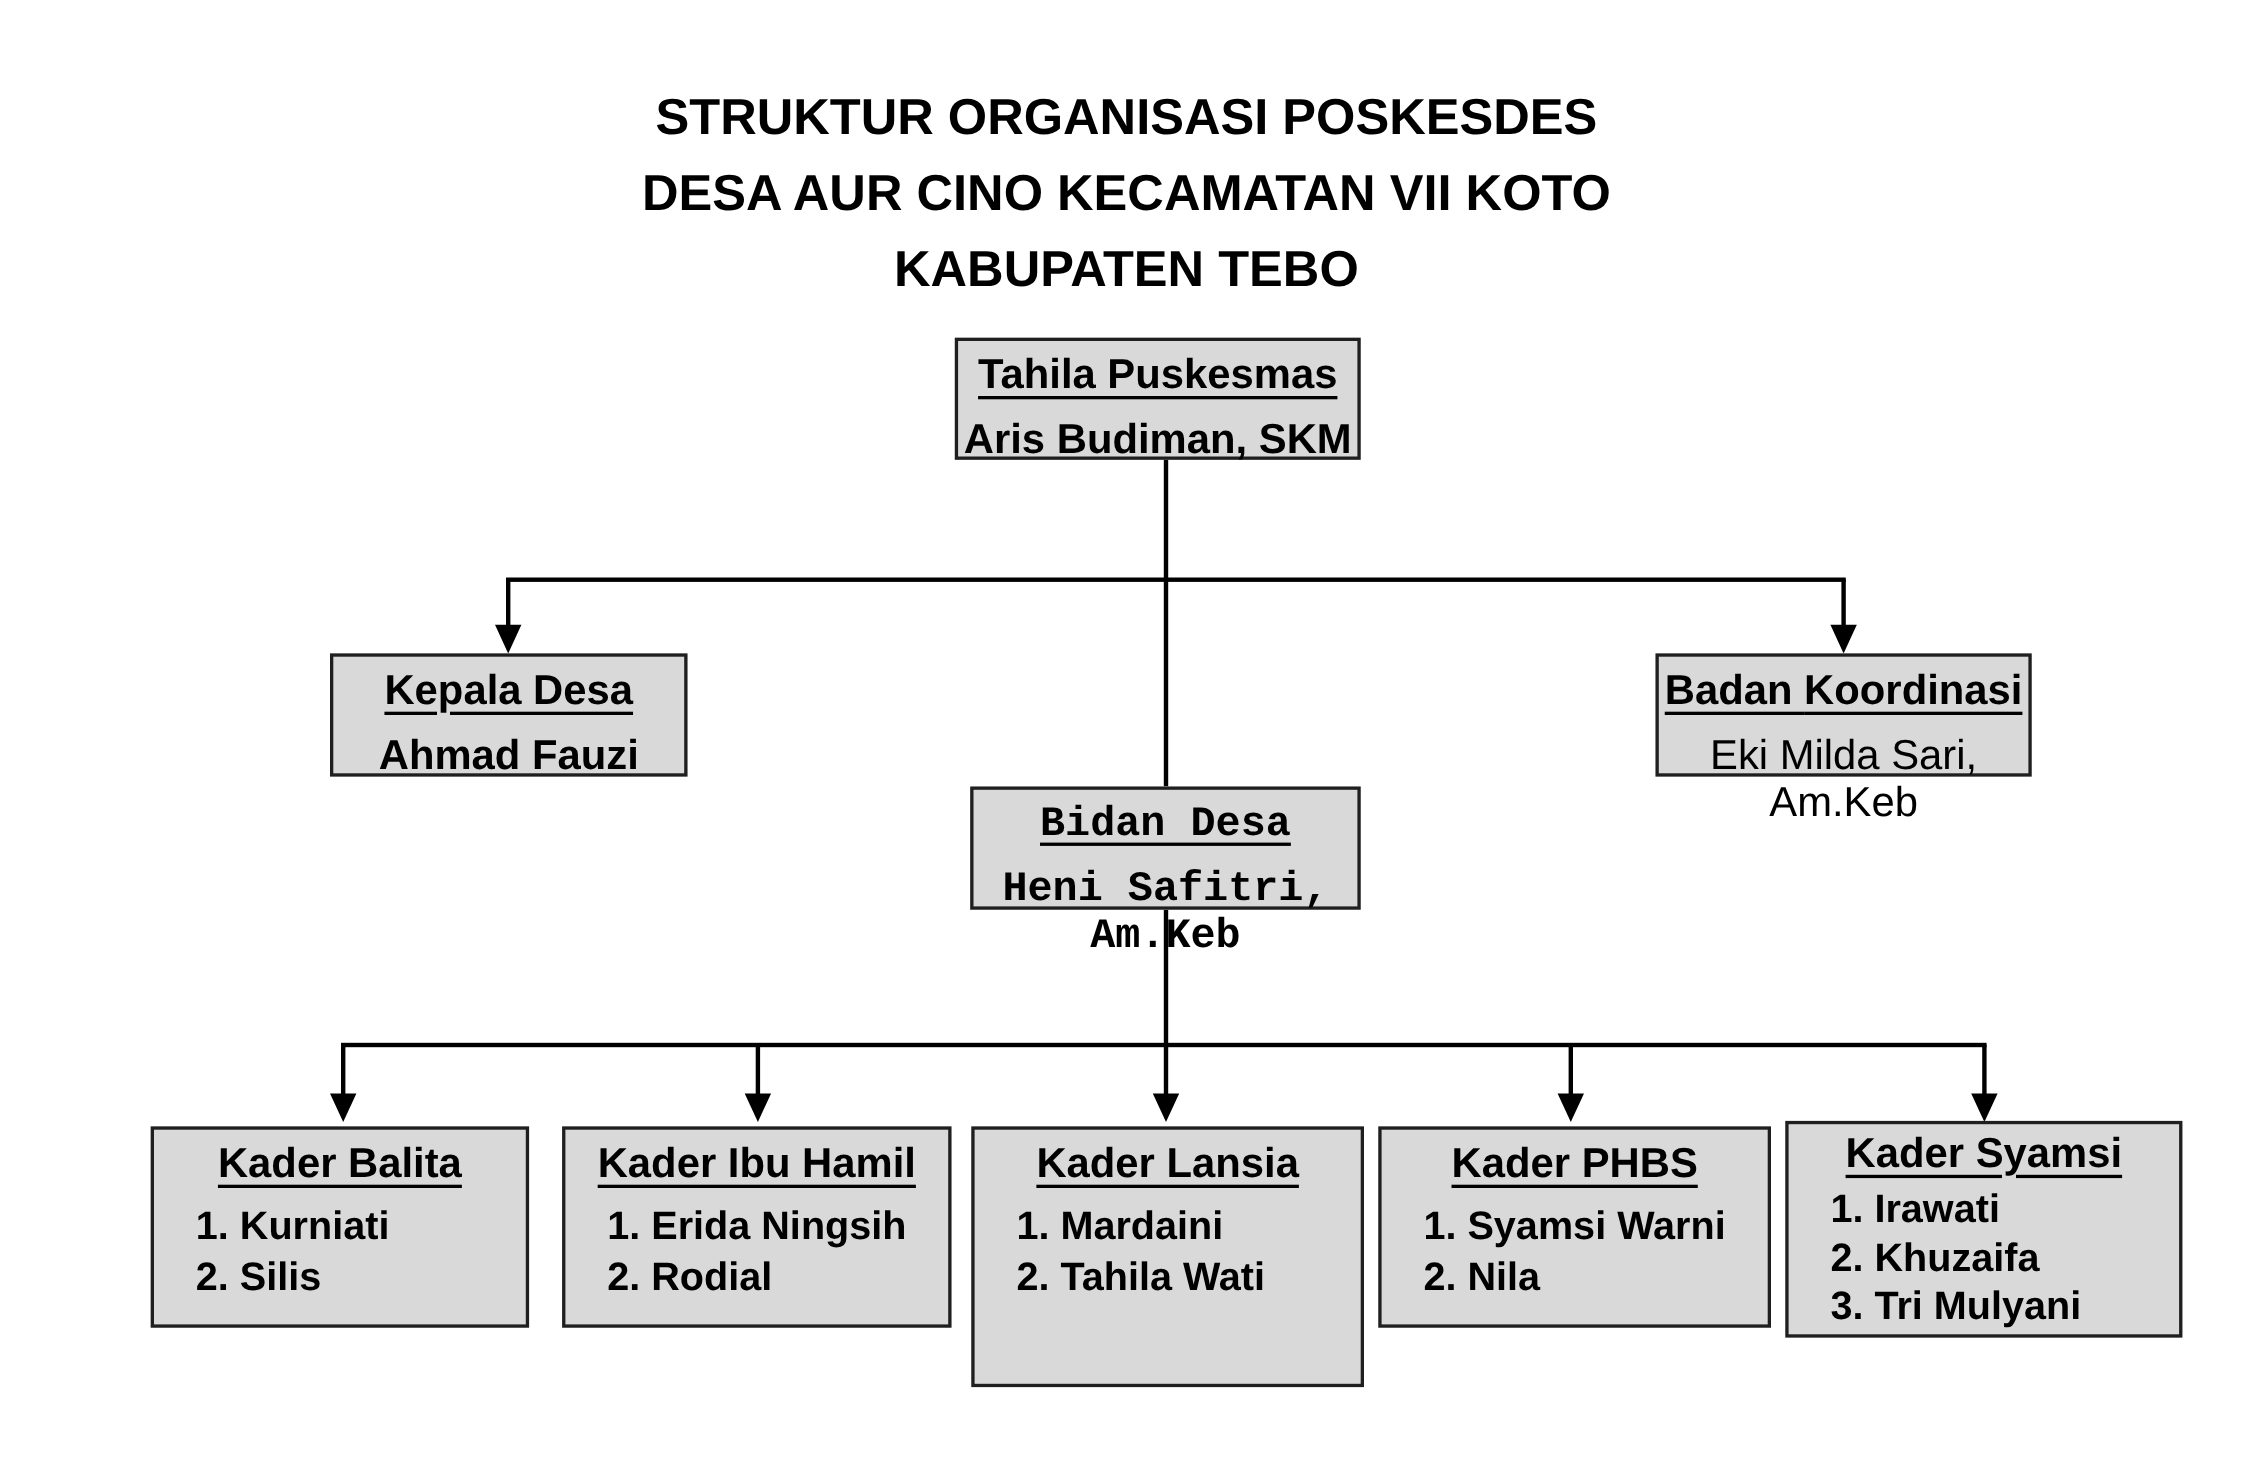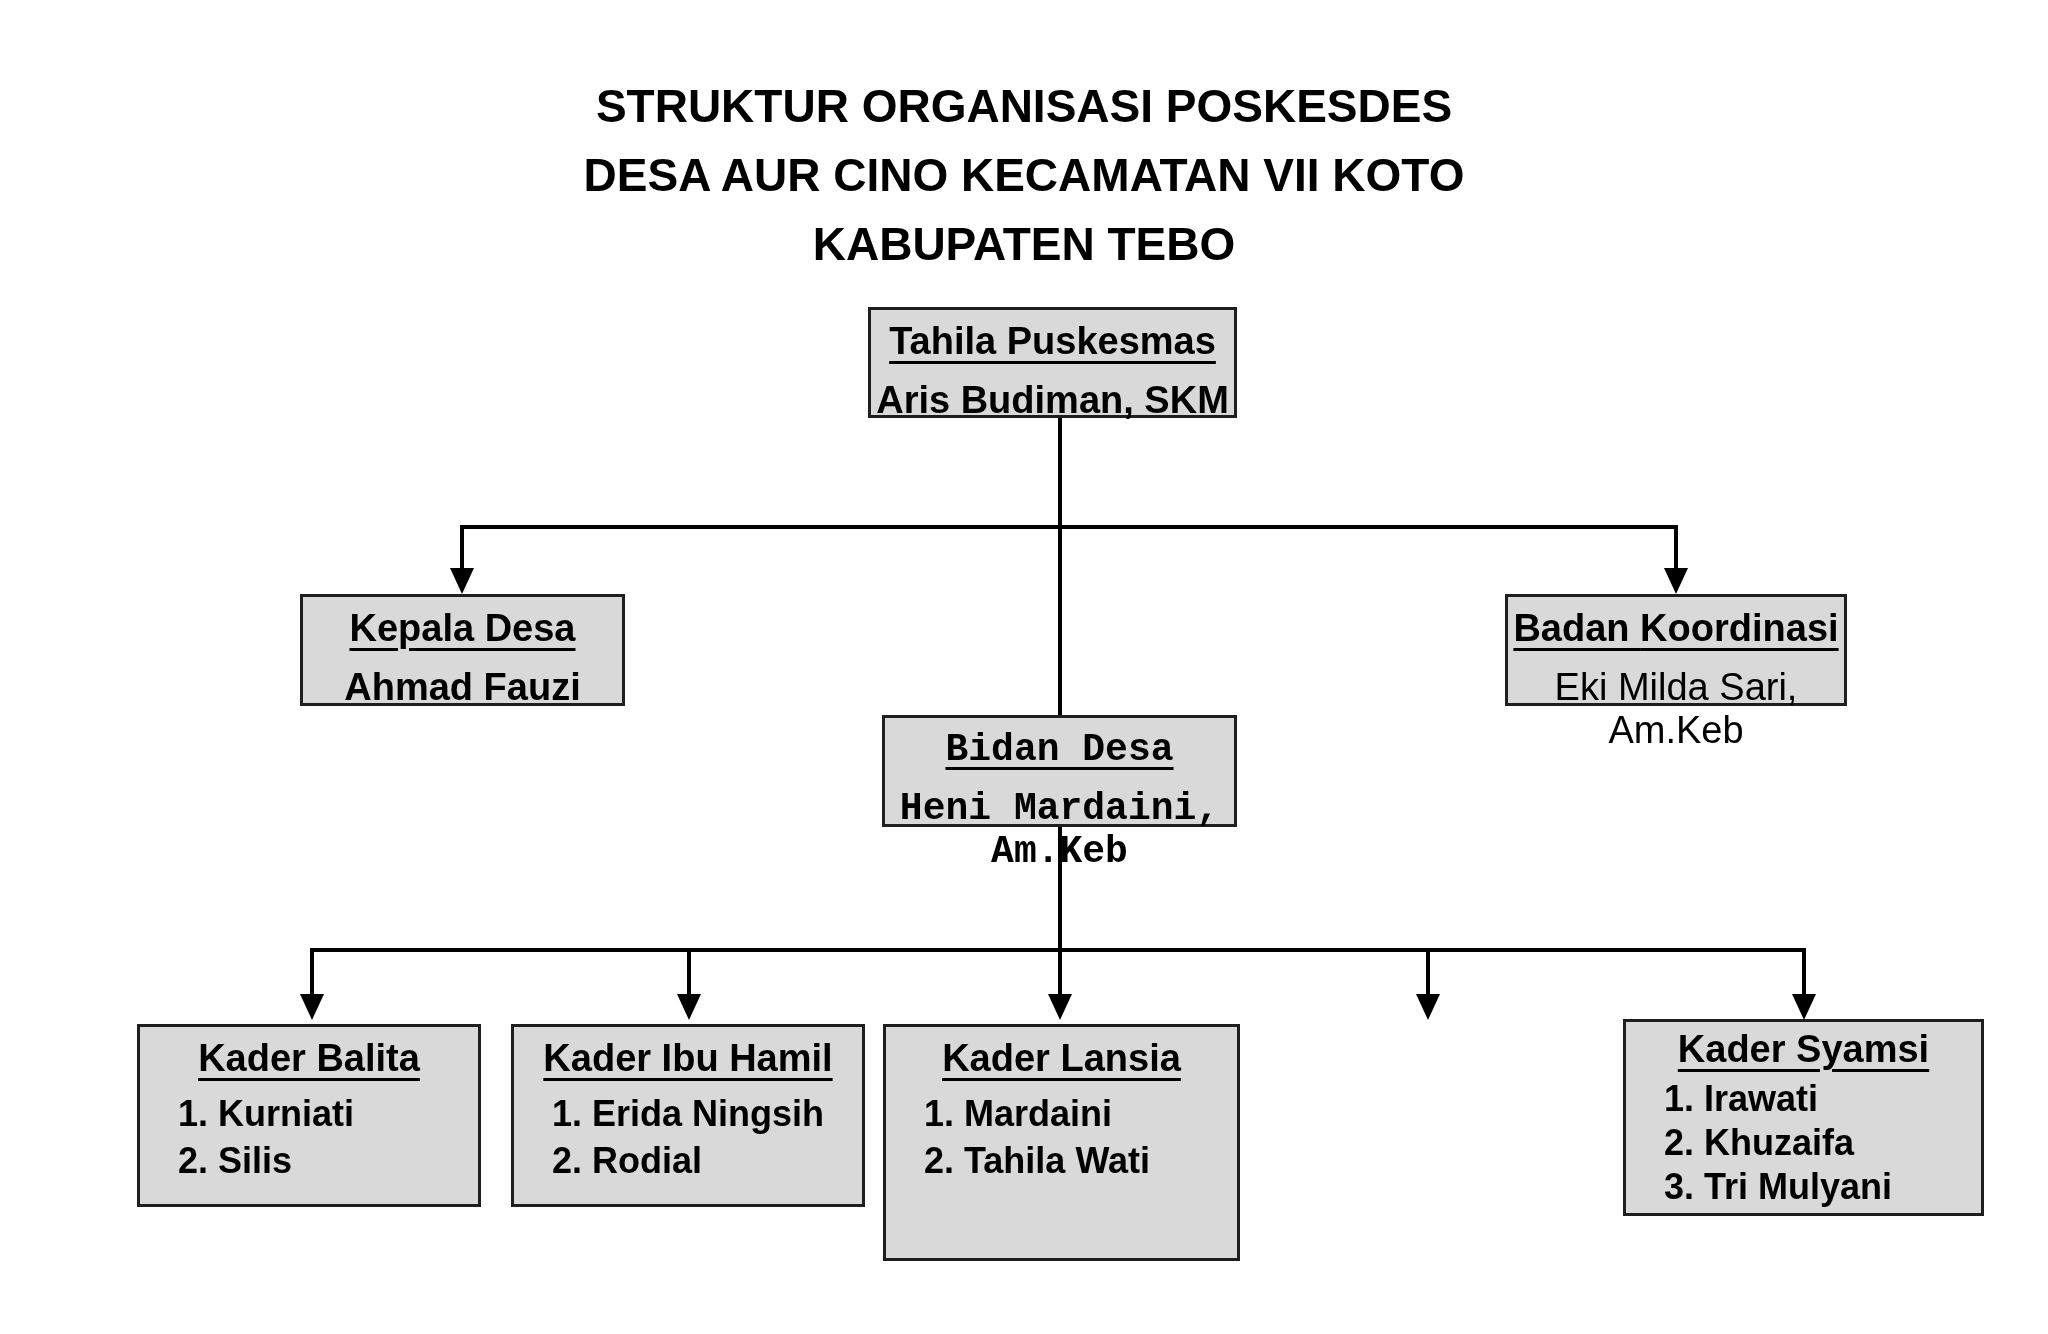--- a/index.html
+++ b/index.html
@@ -115,21 +115,21 @@
     <div class="pname">Ahmad Fauzi</div>
   </div>
 
   <div class="orgbox b-badan">
     <div class="role"><span class="reg">Badan </span><span>Koordinasi</span></div>
     <div class="pname reg">Eki Milda Sari, Am.Keb</div>
   </div>
 
   <div class="orgbox b-bidan">
     <div class="role">Bidan Desa</div>
-    <div class="pname">Heni Mardaini, Am.Keb</div>
+    <div class="pname">Heni Safitri, Am.Keb</div>
   </div>
 
   <div class="orgbox b-balita">
     <div class="role">Kader Balita</div>
     <ol class="members">
       <li>Kurniati</li>
       <li>Silis</li>
     </ol>
   </div>
 
@@ -142,20 +142,27 @@
   </div>
 
   <div class="orgbox b-lansia">
     <div class="role">Kader Lansia</div>
     <ol class="members">
       <li>Mardaini</li>
       <li>Tahila Wati</li>
     </ol>
   </div>
 
+  <div class="orgbox b-phbs">
+    <div class="role">Kader PHBS</div>
+    <ol class="members">
+      <li>Syamsi Warni</li>
+      <li>Nila</li>
+    </ol>
+  </div>
 
   <div class="orgbox b-kesling tight">
     <div class="role">Kader Syamsi</div>
     <ol class="members">
       <li>Irawati</li>
       <li>Khuzaifa</li>
       <li>Tri Mulyani</li>
     </ol>
   </div>
 

